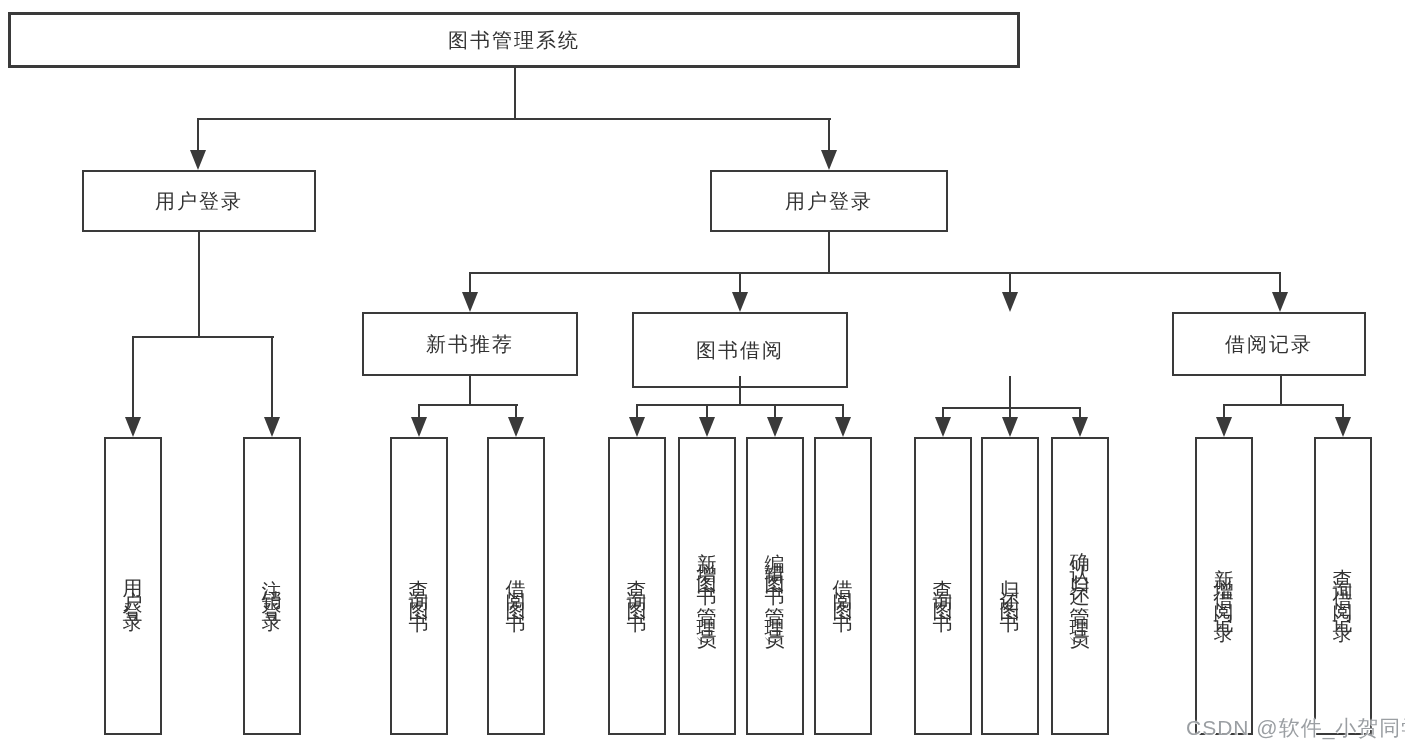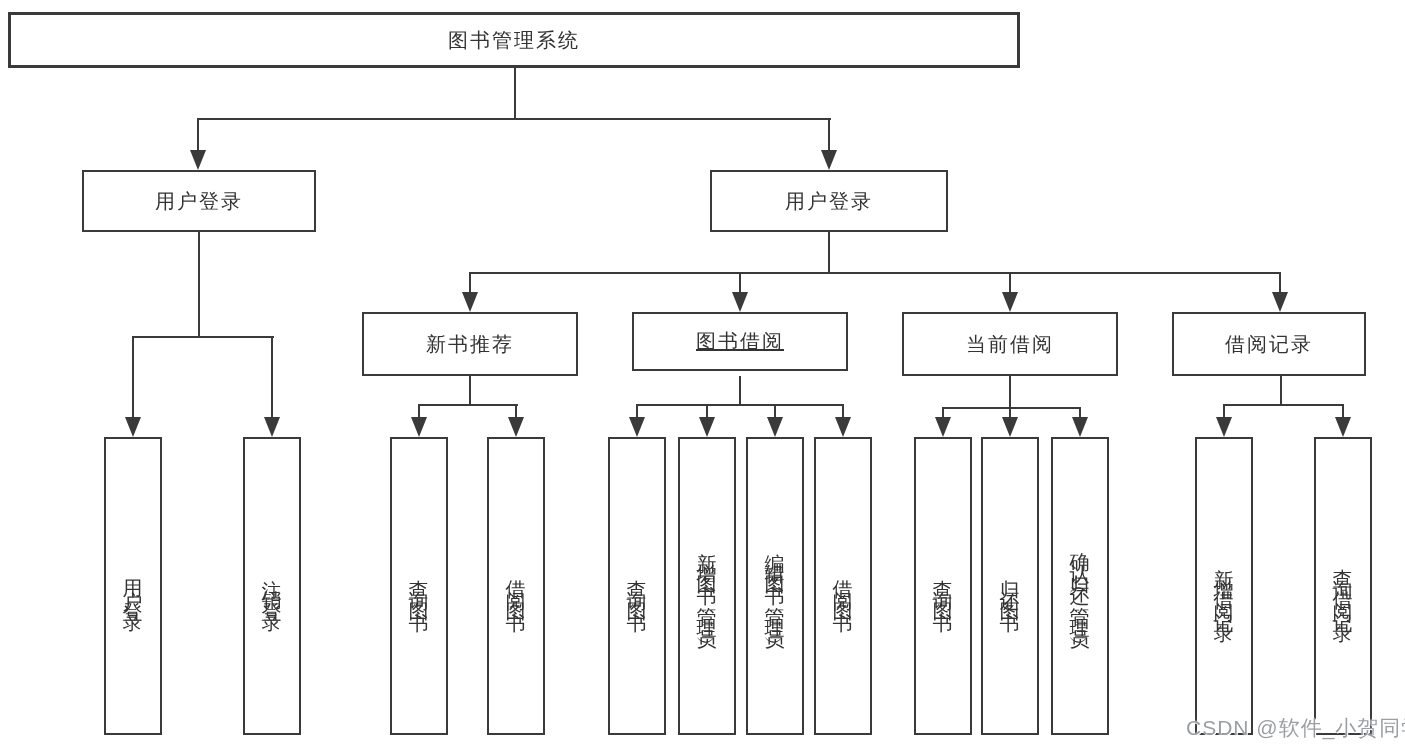--- a/index.html
+++ b/index.html
@@ -75,25 +75,22 @@
   <div class="vline" style="left:739px;top:272px;height:22px;"></div>
   <div class="arrow" style="left:732px;top:292px;"></div>
   <div class="vline" style="left:1009px;top:272px;height:22px;"></div>
   <div class="arrow" style="left:1002px;top:292px;"></div>
   <div class="vline" style="left:1279px;top:272px;height:22px;"></div>
   <div class="arrow" style="left:1272px;top:292px;"></div>
 
   <div class="box" style="left:362px;top:312px;width:216px;height:64px;">
     <span>新书推荐</span>
   </div>
-  <div class="box" style="left:632px;top:312px;width:216px;height:59px;text-decoration:underline;">
+  <div class="box" style="left:632px;top:312px;width:216px;height:76px;">
     <span>图书借阅</span>
-  </div>
-  <div class="box" style="left:902px;top:312px;width:216px;height:64px;">
-    <span>当前借阅</span>
   </div>
   <div class="box" style="left:1172px;top:312px;width:194px;height:64px;">
     <span>借阅记录</span>
   </div>
 
   <div class="vline" style="left:469px;top:376px;height:28px;"></div>
   <div class="hline" style="left:418px;top:404px;width:100px;"></div>
   <div class="vline" style="left:418px;top:404px;height:15px;"></div>
   <div class="arrow" style="left:411px;top:417px;"></div>
   <div class="vline" style="left:515px;top:404px;height:15px;"></div>

